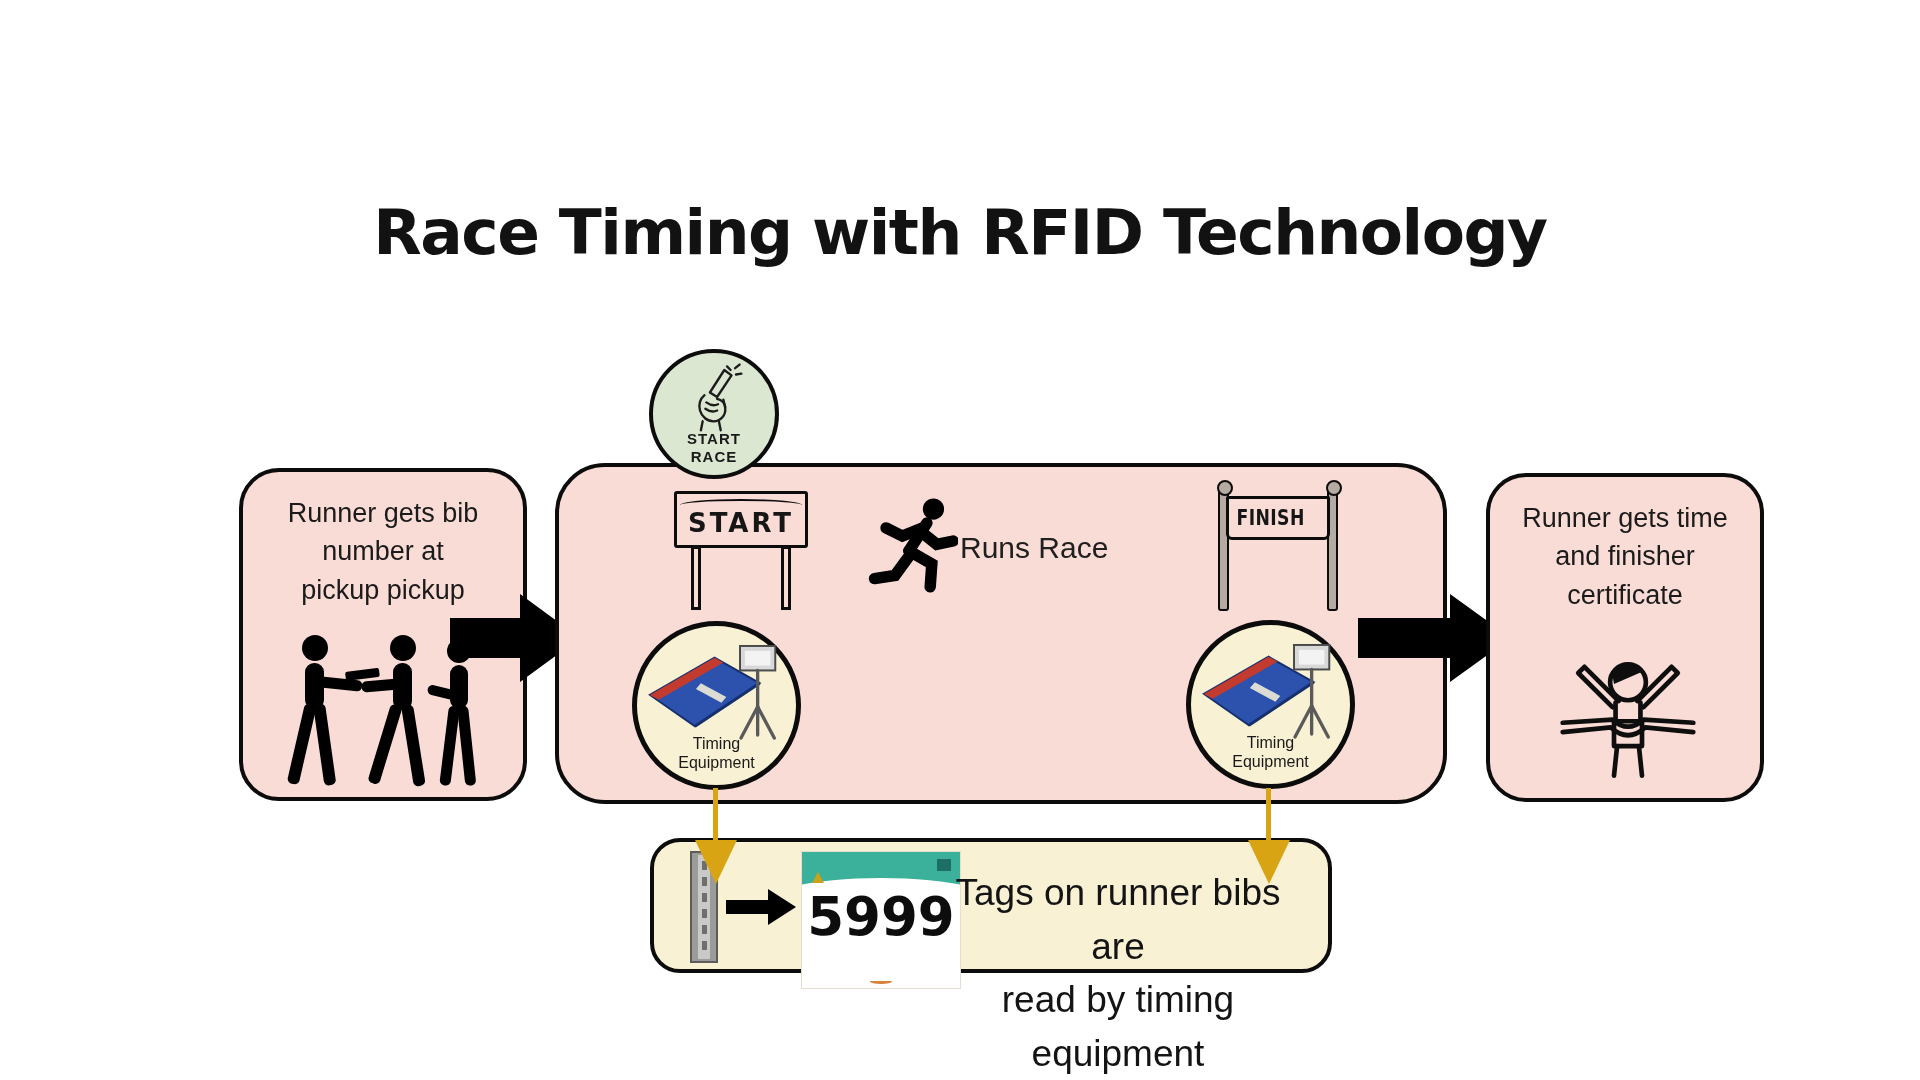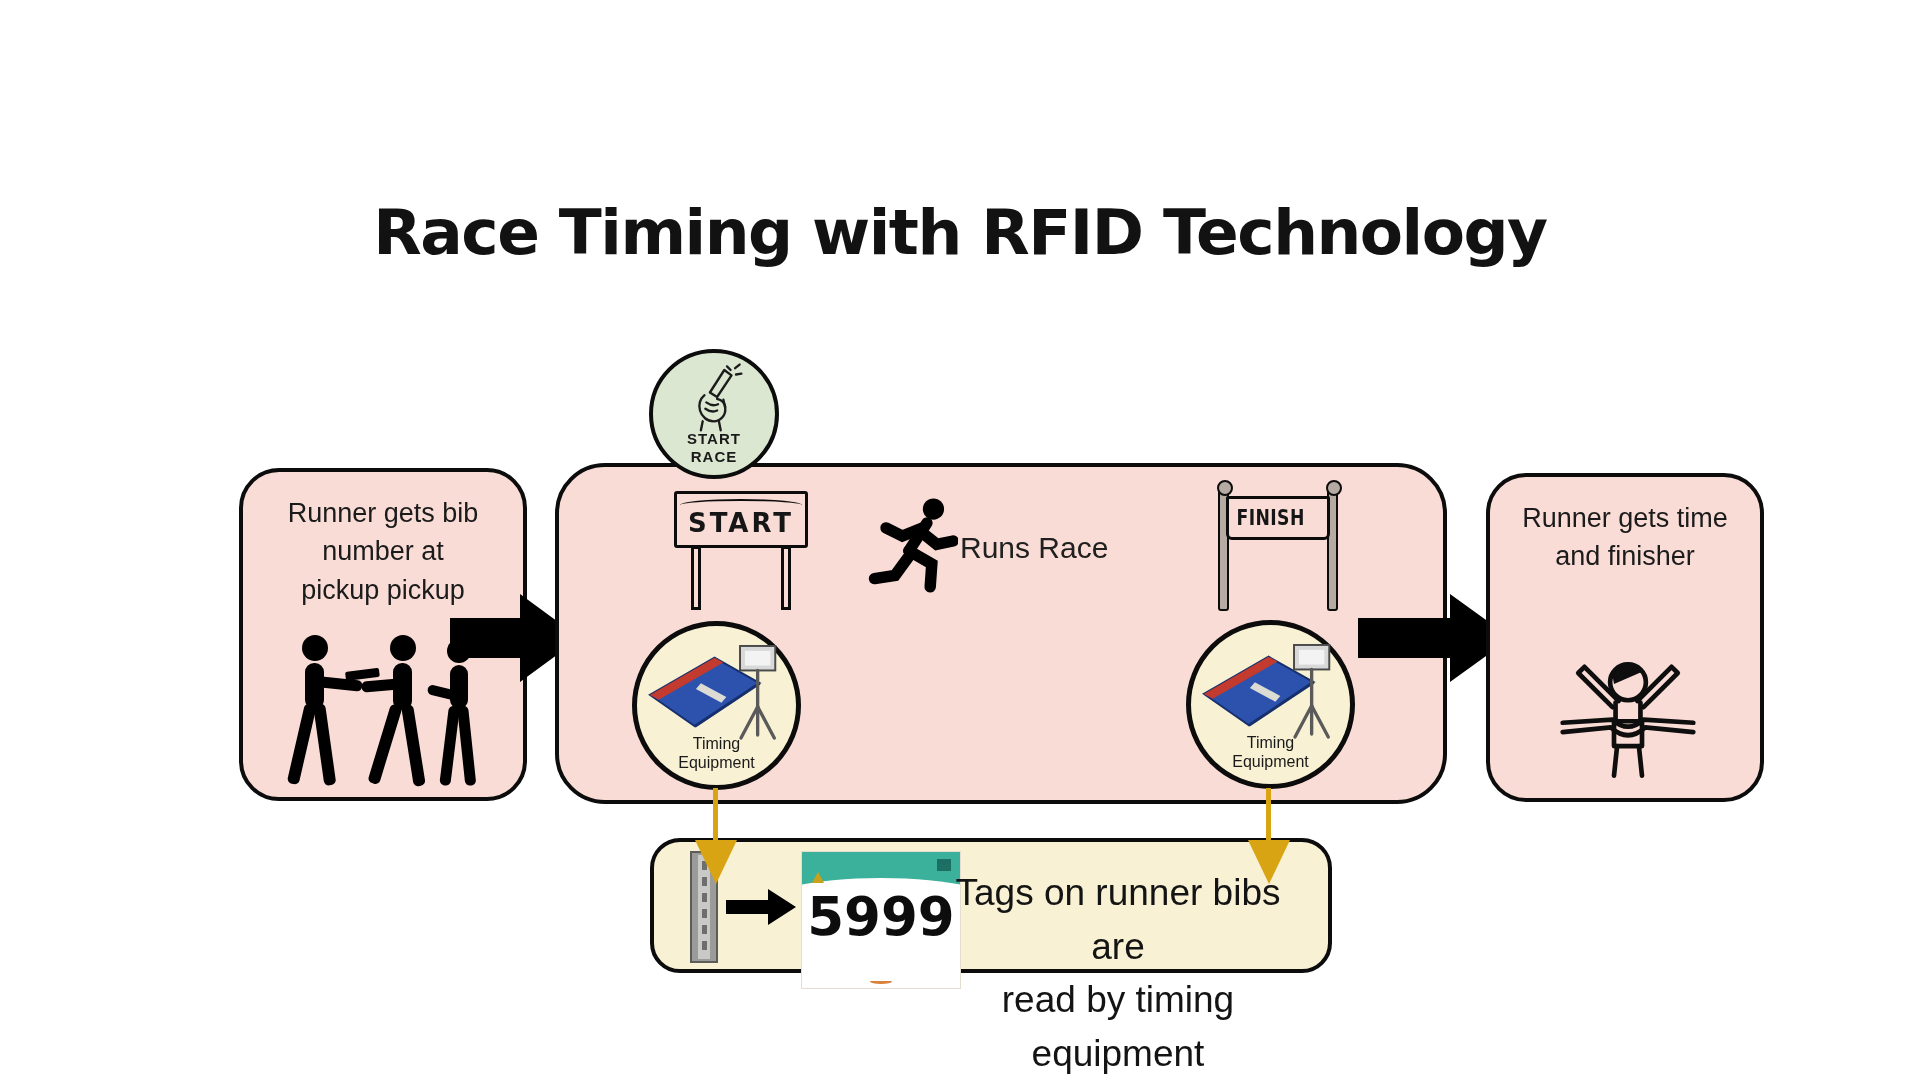--- a/index.html
+++ b/index.html
@@ -332,20 +332,21 @@
   <div class="flow-arrow arrow2">
     <svg width="155" height="92" viewBox="0 0 155 92">
       <polygon points="0,26 92,26 92,2 153,46 92,90 92,66 0,66" fill="#000"></polygon>
     </svg>
   </div>
 
   <div class="box right-box">
     <div class="box-text">
       <div>Runner gets time</div>
       <div>and finisher</div>
+      <div>certificate</div>
     </div>
     <svg class="finisher-icon" width="140" height="132" viewBox="0 0 180 168">
       <g stroke="#0e0e0e" stroke-width="6" fill="none" stroke-linecap="round" stroke-linejoin="round">
         <circle cx="90" cy="42" r="23"></circle>
         <path d="M70 74 L26 30 L34 22 L78 66"></path>
         <path d="M110 74 L154 30 L146 22 L102 66"></path>
         <path d="M74 68 L74 92 M106 68 L106 92"></path>
         <rect x="72" y="92" width="36" height="32"></rect>
         <path d="M6 94 L70 90 Q90 108 110 90 L174 94"></path>
         <path d="M6 106 L68 100 Q90 120 112 100 L174 106"></path>

